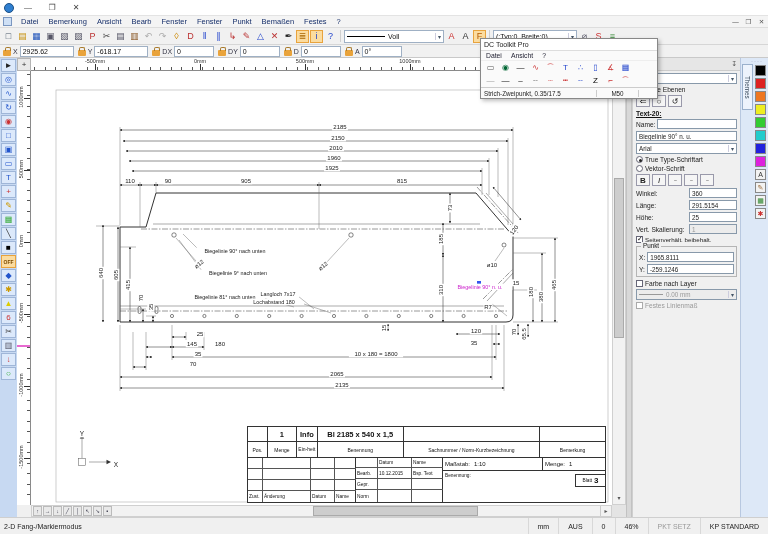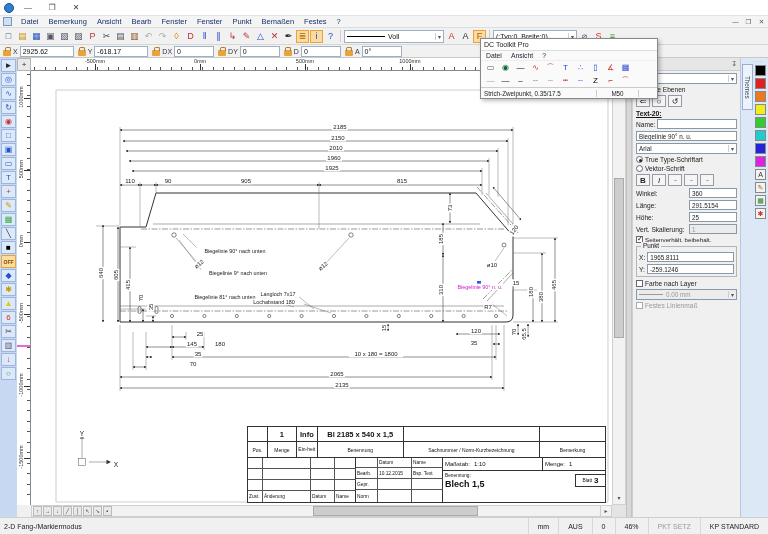--- a/index.html
+++ b/index.html
@@ -772,21 +772,20 @@
             <div class="m1">
                 <span>Maßstab:</span>
                 <span>1:10</span>
               </div>
             <div class="m2">
                 <span>Menge:</span>
                 <span>1</span>
               </div>
           </div>
           <div class="meta-ben">Benennung:</div>
-          <div class="meta-name">Blech 1,5</div>
           <div class="blatt">
             <span class="bl">Blatt</span>
             <span class="bn">3</span>
           </div>
         </div>
       </div>
     </div>
   </div>
 
   <div id="vscroll">

